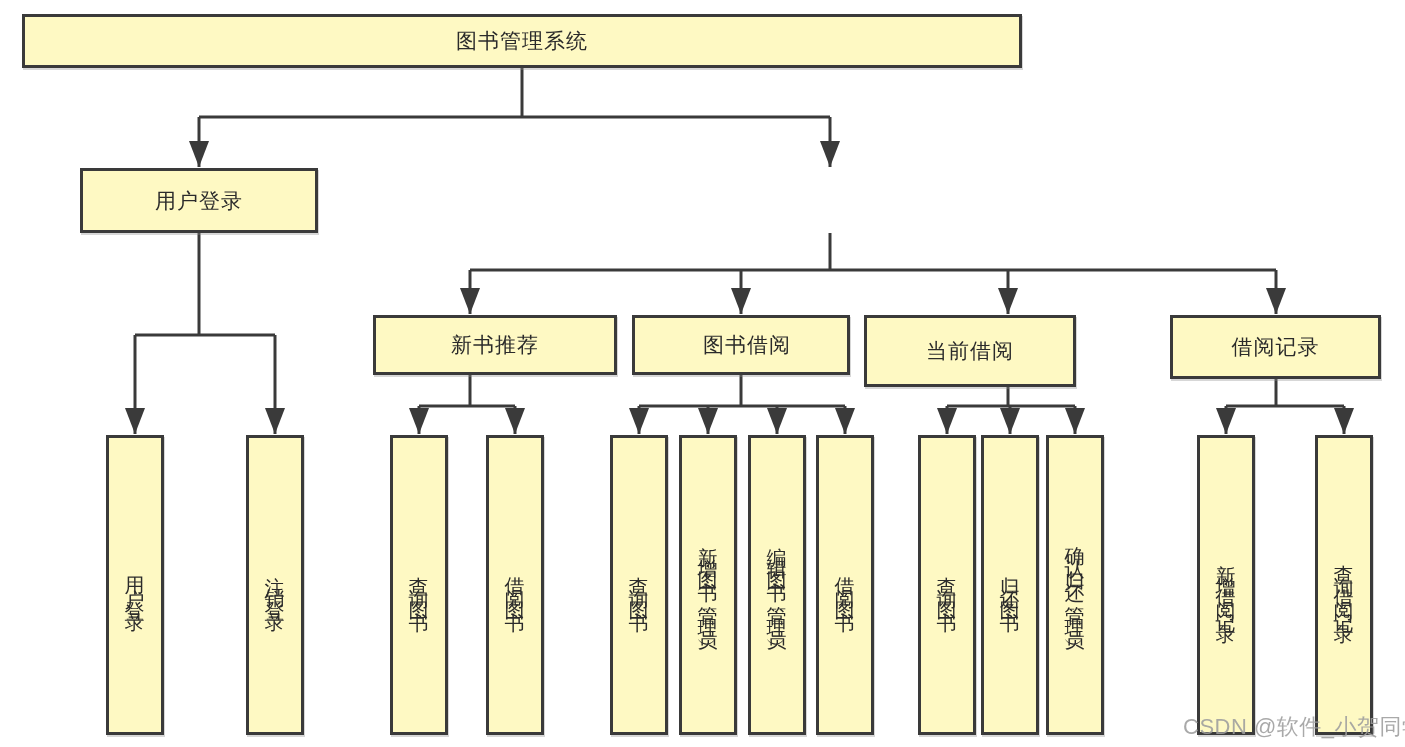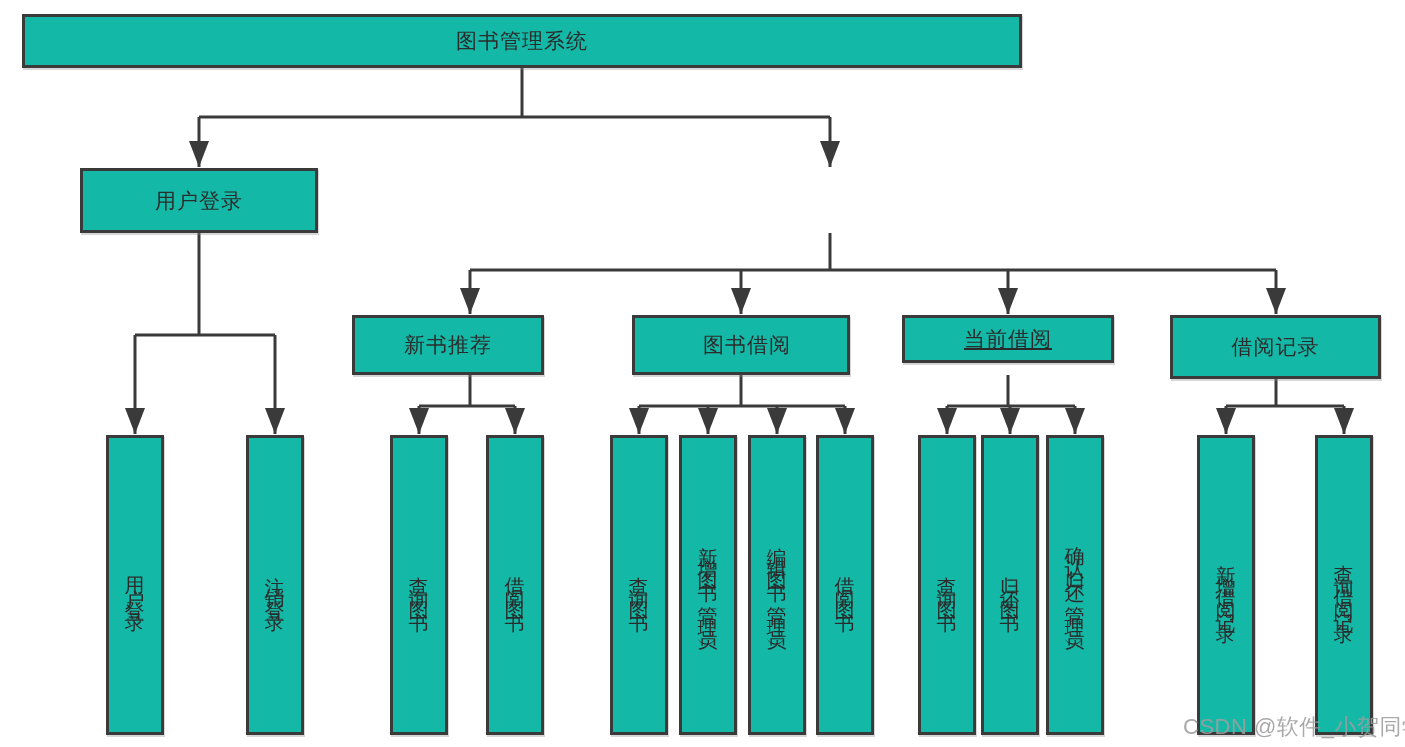--- a/index.html
+++ b/index.html
@@ -16,21 +16,21 @@
     width:1405px;height:747px;
     background:var(--bg);
     overflow:hidden;
   }
   .connectors{position:absolute;left:0;top:0;z-index:1;}
   .connectors .ln{stroke:var(--line-color);stroke-width:3;fill:none;}
   .node{
     position:absolute;
     box-sizing:border-box;
     border:3px solid var(--box-border);
-    background:#14b8a6;
+    background:#fef9c3;
     display:flex;align-items:center;justify-content:center;
     color:var(--text-color);
     z-index:2;
     box-shadow:1px 2px 0 rgba(140,140,140,0.35);
     text-align:right;
   }
   .node .lbl{
     font-size:21px;
     letter-spacing:1px;
     white-space:nowrap;
@@ -108,27 +108,27 @@
   </svg>
 
   <div class="node" style="left:22px;top:14px;width:1000px;height:54px;">
     <span class="lbl">图书管理系统</span>
   </div>
 
   <div class="node" style="left:80px;top:168px;width:238px;height:65px;">
     <span class="lbl">用户登录</span>
   </div>
 
-  <div class="node" style="left:352px;top:315px;width:192px;height:60px;">
+  <div class="node" style="left:373px;top:315px;width:244px;height:60px;">
     <span class="lbl">新书推荐</span>
   </div>
   <div class="node" style="left:632px;top:315px;width:218px;height:60px;padding-left:12px;">
     <span class="lbl">图书借阅</span>
   </div>
-  <div class="node" style="left:902px;top:315px;width:212px;height:48px;text-decoration:underline;">
+  <div class="node" style="left:864px;top:315px;width:212px;height:72px;">
     <span class="lbl">当前借阅</span>
   </div>
   <div class="node" style="left:1170px;top:315px;width:211px;height:64px;">
     <span class="lbl">借阅记录</span>
   </div>
 
   <div class="node leaf" style="left:106px;top:435px;width:58px;height:300px;">
     <span class="lbl">用户登录</span>
   </div>
   <div class="node leaf" style="left:246px;top:435px;width:58px;height:300px;">

